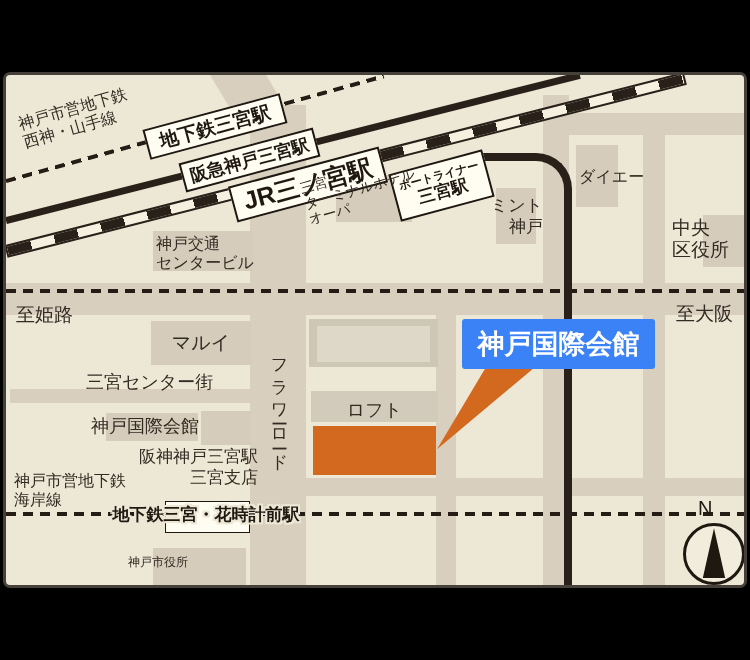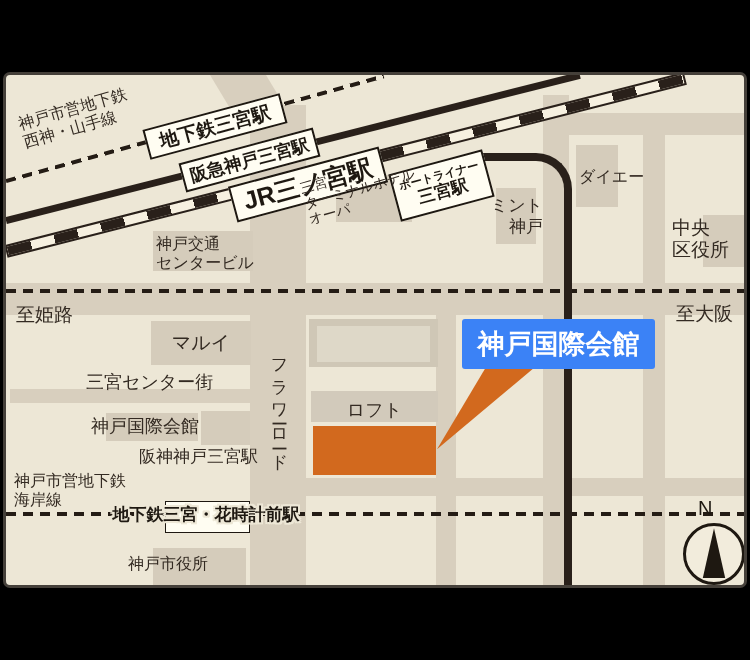--- a/index.html
+++ b/index.html
@@ -125,29 +125,30 @@
     <span>ロフト</span>
   </div>
   <div class="txt" style="left:80px;top:295px;font-size:18px;">
     <span>三宮センター街</span>
   </div>
   <div class="txt" style="left:85px;top:339px;font-size:18px;">
     <span>神戸国際会館</span>
   </div>
   <div class="txt" style="left:132px;top:371px;width:120px;text-align:right;font-size:17px;line-height:21px;">
     <div>阪神神戸三宮駅</div>
+    <div>三宮支店</div>
   </div>
   <div class="txt" style="left:8px;top:396px;font-size:16px;line-height:19px;">
     <div>神戸市営地下鉄</div>
     <div>海岸線</div>
   </div>
   <div class="txt" style="left:262px;top:272px;font-size:17px;letter-spacing:3px;writing-mode:vertical-rl;height:230px;">
     <span>フラワーロード</span>
   </div>
-  <div class="txt" style="left:122px;top:479px;font-size:16px;">
+  <div class="txt" style="left:122px;top:479px;font-size:12px;">
     <span>神戸市役所</span>
   </div>
 
   <div class="callout-tail" style="background:#d2691e;"></div>
   <div class="callout-box" style="background:#3b82f6;color:#ffffff;">
     <span>神戸国際会館</span>
   </div>
 
   <div class="txt" style="left:692px;top:422px;font-size:20px;color:#1e1811;">
     <span>N</span>

